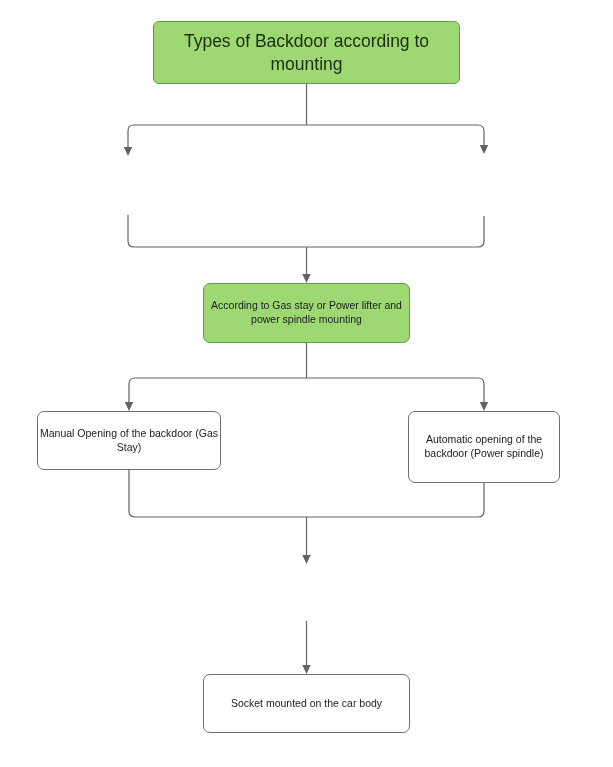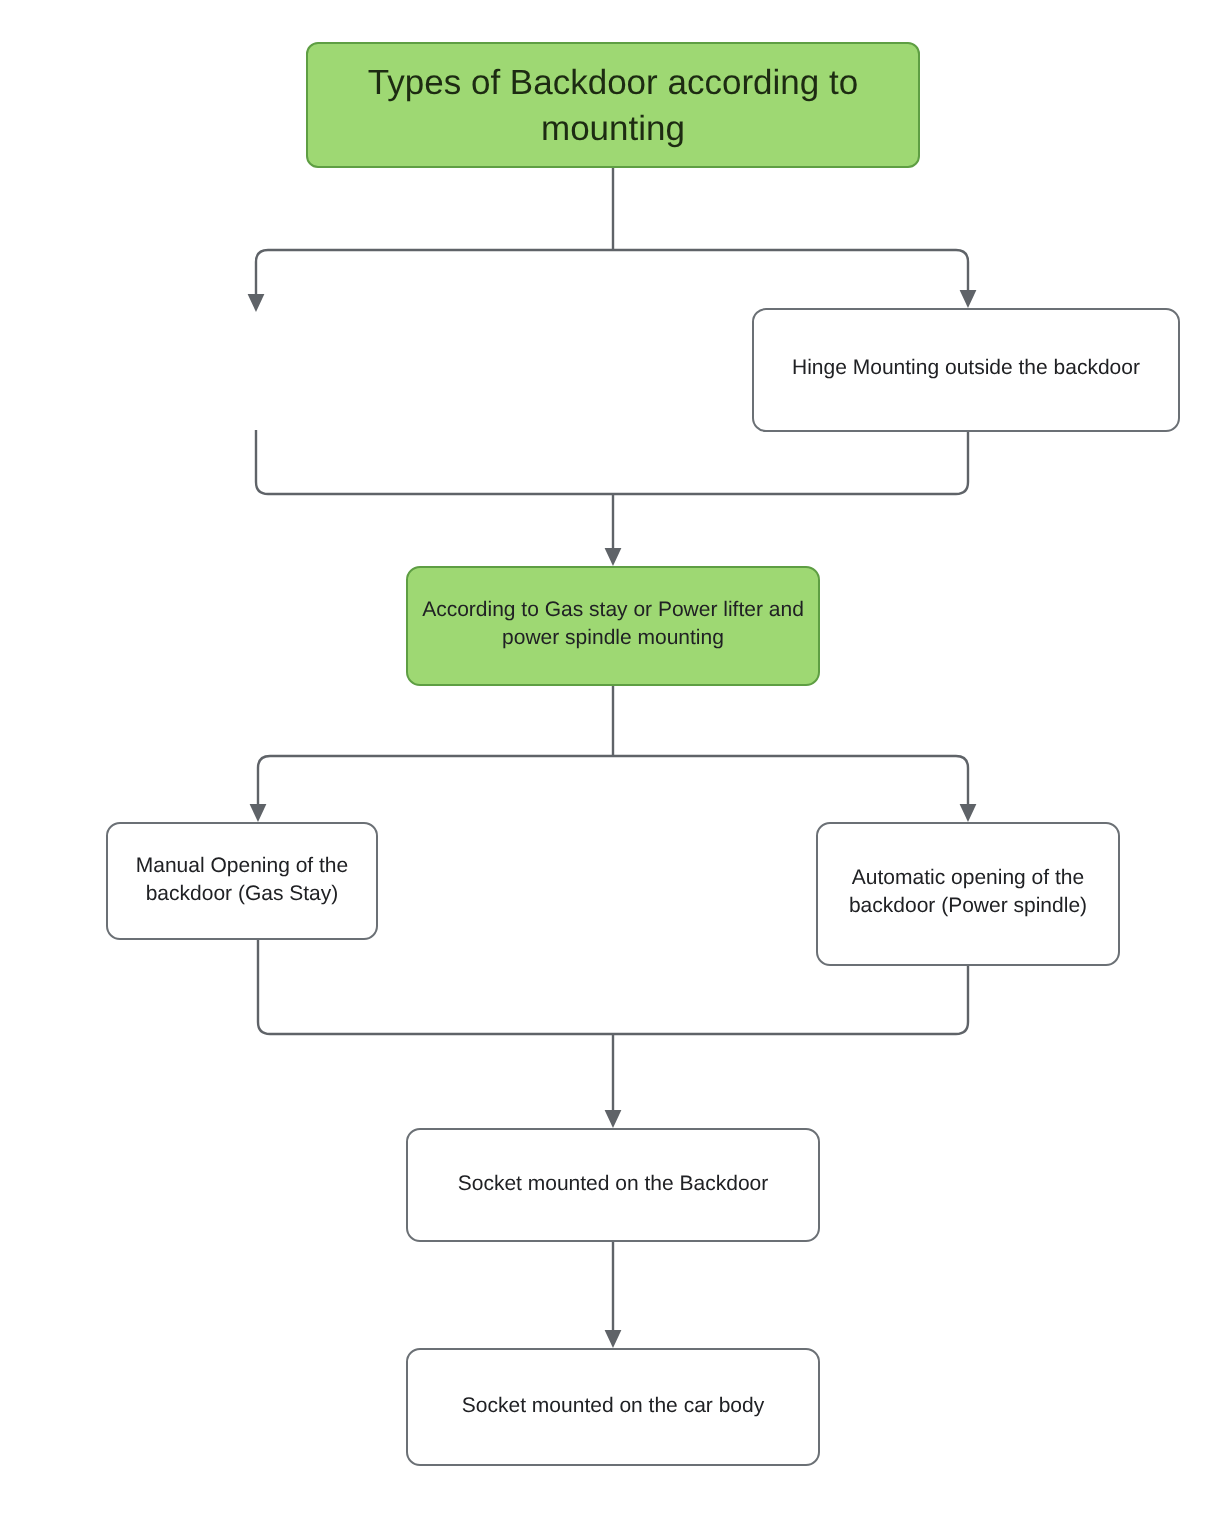--- a/index.html
+++ b/index.html
@@ -64,21 +64,21 @@
     font-size: 17.5px;
     color: #1d2b12;
     border-radius: 6px;
     line-height: 1.28;
   }
   
   #n-title      { left: 153px; top: 21px;  width: 307px; height: 63px; }
   #n-hinge-in   { left: 21px;  top: 156px; width: 214px; height: 59px; }
   #n-hinge-out  { left: 376px; top: 154px; width: 214px; height: 62px; }
   #n-gasstay    { left: 203px; top: 283px; width: 207px; height: 60px; text-align: center; }
-  #n-manual     { left: 53px;  top: 411px; width: 136px; height: 59px; }
+  #n-manual     { left: 37px;  top: 411px; width: 184px; height: 59px; }
   #n-automatic  { left: 408px; top: 411px; width: 152px; height: 72px; }
   #n-socket-bd  { left: 203px; top: 564px; width: 207px; height: 57px; }
   #n-socket-car { left: 203px; top: 674px; width: 207px; height: 59px; }
   .node-label { display: block; white-space: pre-line; }
 </style>
 </head>
 <body>
 
 <div id="canvas">
 
@@ -110,37 +110,31 @@
 
     <path class="conn-path" d="M306.5,621 L306.5,666"></path>
     <polygon class="conn-head" points="306.5,674 302.3,665 310.7,665"></polygon>
   </svg>
 
   <div class="node title" id="n-title">
     <span class="node-label">Types of Backdoor according to mounting</span>
   </div>
 
 
-  <div class="node plain" id="n-hinge-out">
-    <span class="node-label">Hinge Mounting outside the backdoor</span>
-  </div>
 
   <div class="node highlight" id="n-gasstay">
     <span class="node-label">According to Gas stay or Power lifter and power spindle mounting</span>
   </div>
 
   <div class="node plain" id="n-manual">
     <span class="node-label">Manual Opening of the backdoor (Gas Stay)</span>
   </div>
 
   <div class="node plain" id="n-automatic">
     <span class="node-label">Automatic opening of the backdoor (Power spindle)</span>
   </div>
 
-  <div class="node plain" id="n-socket-bd">
-    <span class="node-label">Socket mounted on the Backdoor</span>
-  </div>
 
   <div class="node plain" id="n-socket-car">
     <span class="node-label">Socket mounted on the car body</span>
   </div>
 
 </div>
 
 </body></html>

